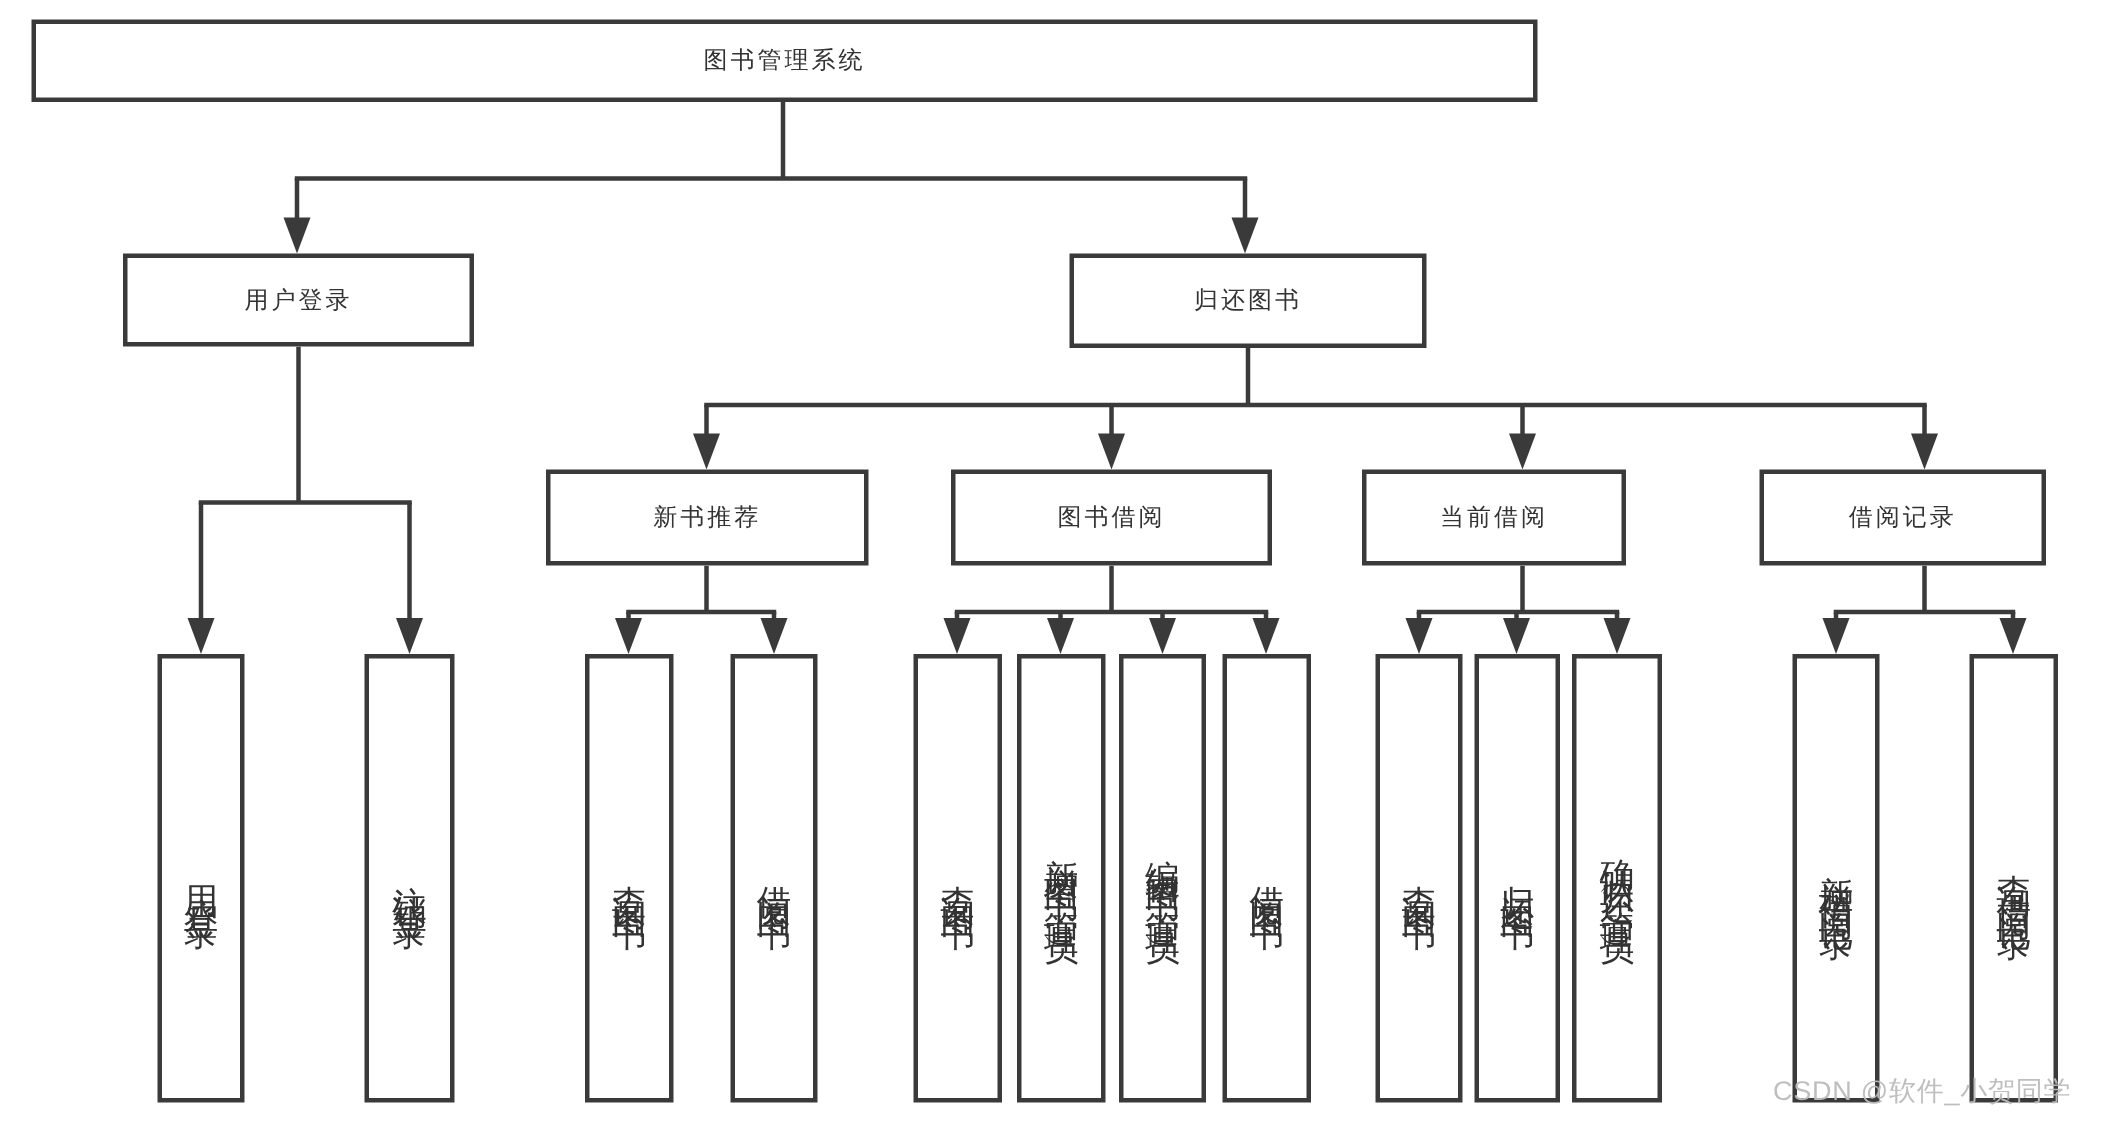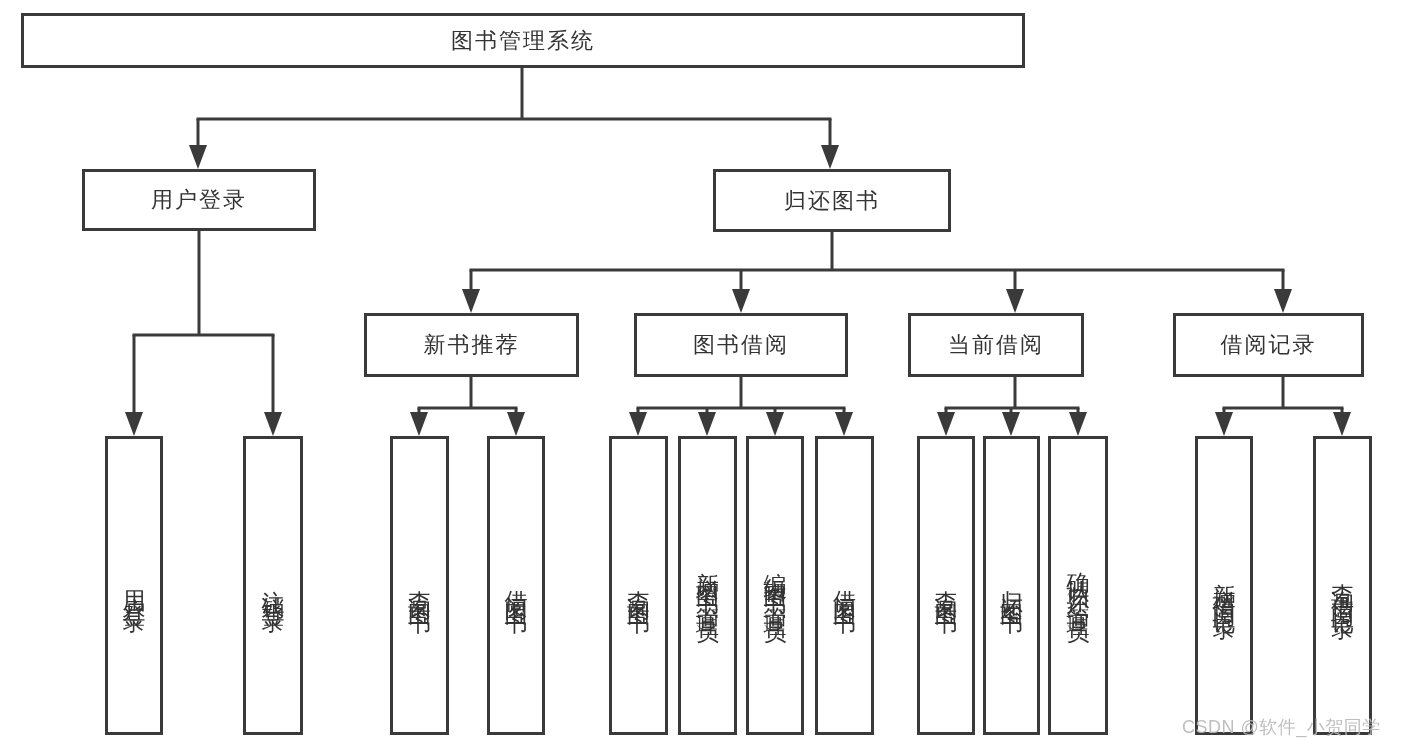--- a/index.html
+++ b/index.html
@@ -31,21 +31,21 @@
     position: absolute;
     box-sizing: border-box;
     border: 3px solid #3a3a3a;
     background: #ffffff;
     display: flex;
     align-items: center;
     justify-content: center;
     color: #333333;
   }
   .hbox {
-    font-size: 22px;
+    font-size: 16px;
     letter-spacing: 2px;
     white-space: nowrap;
   }
   .vbox {
     writing-mode: vertical-rl;
     text-orientation: mixed;
     font-size: 23px;
     letter-spacing: 7px;
     line-height: 1;
   }

